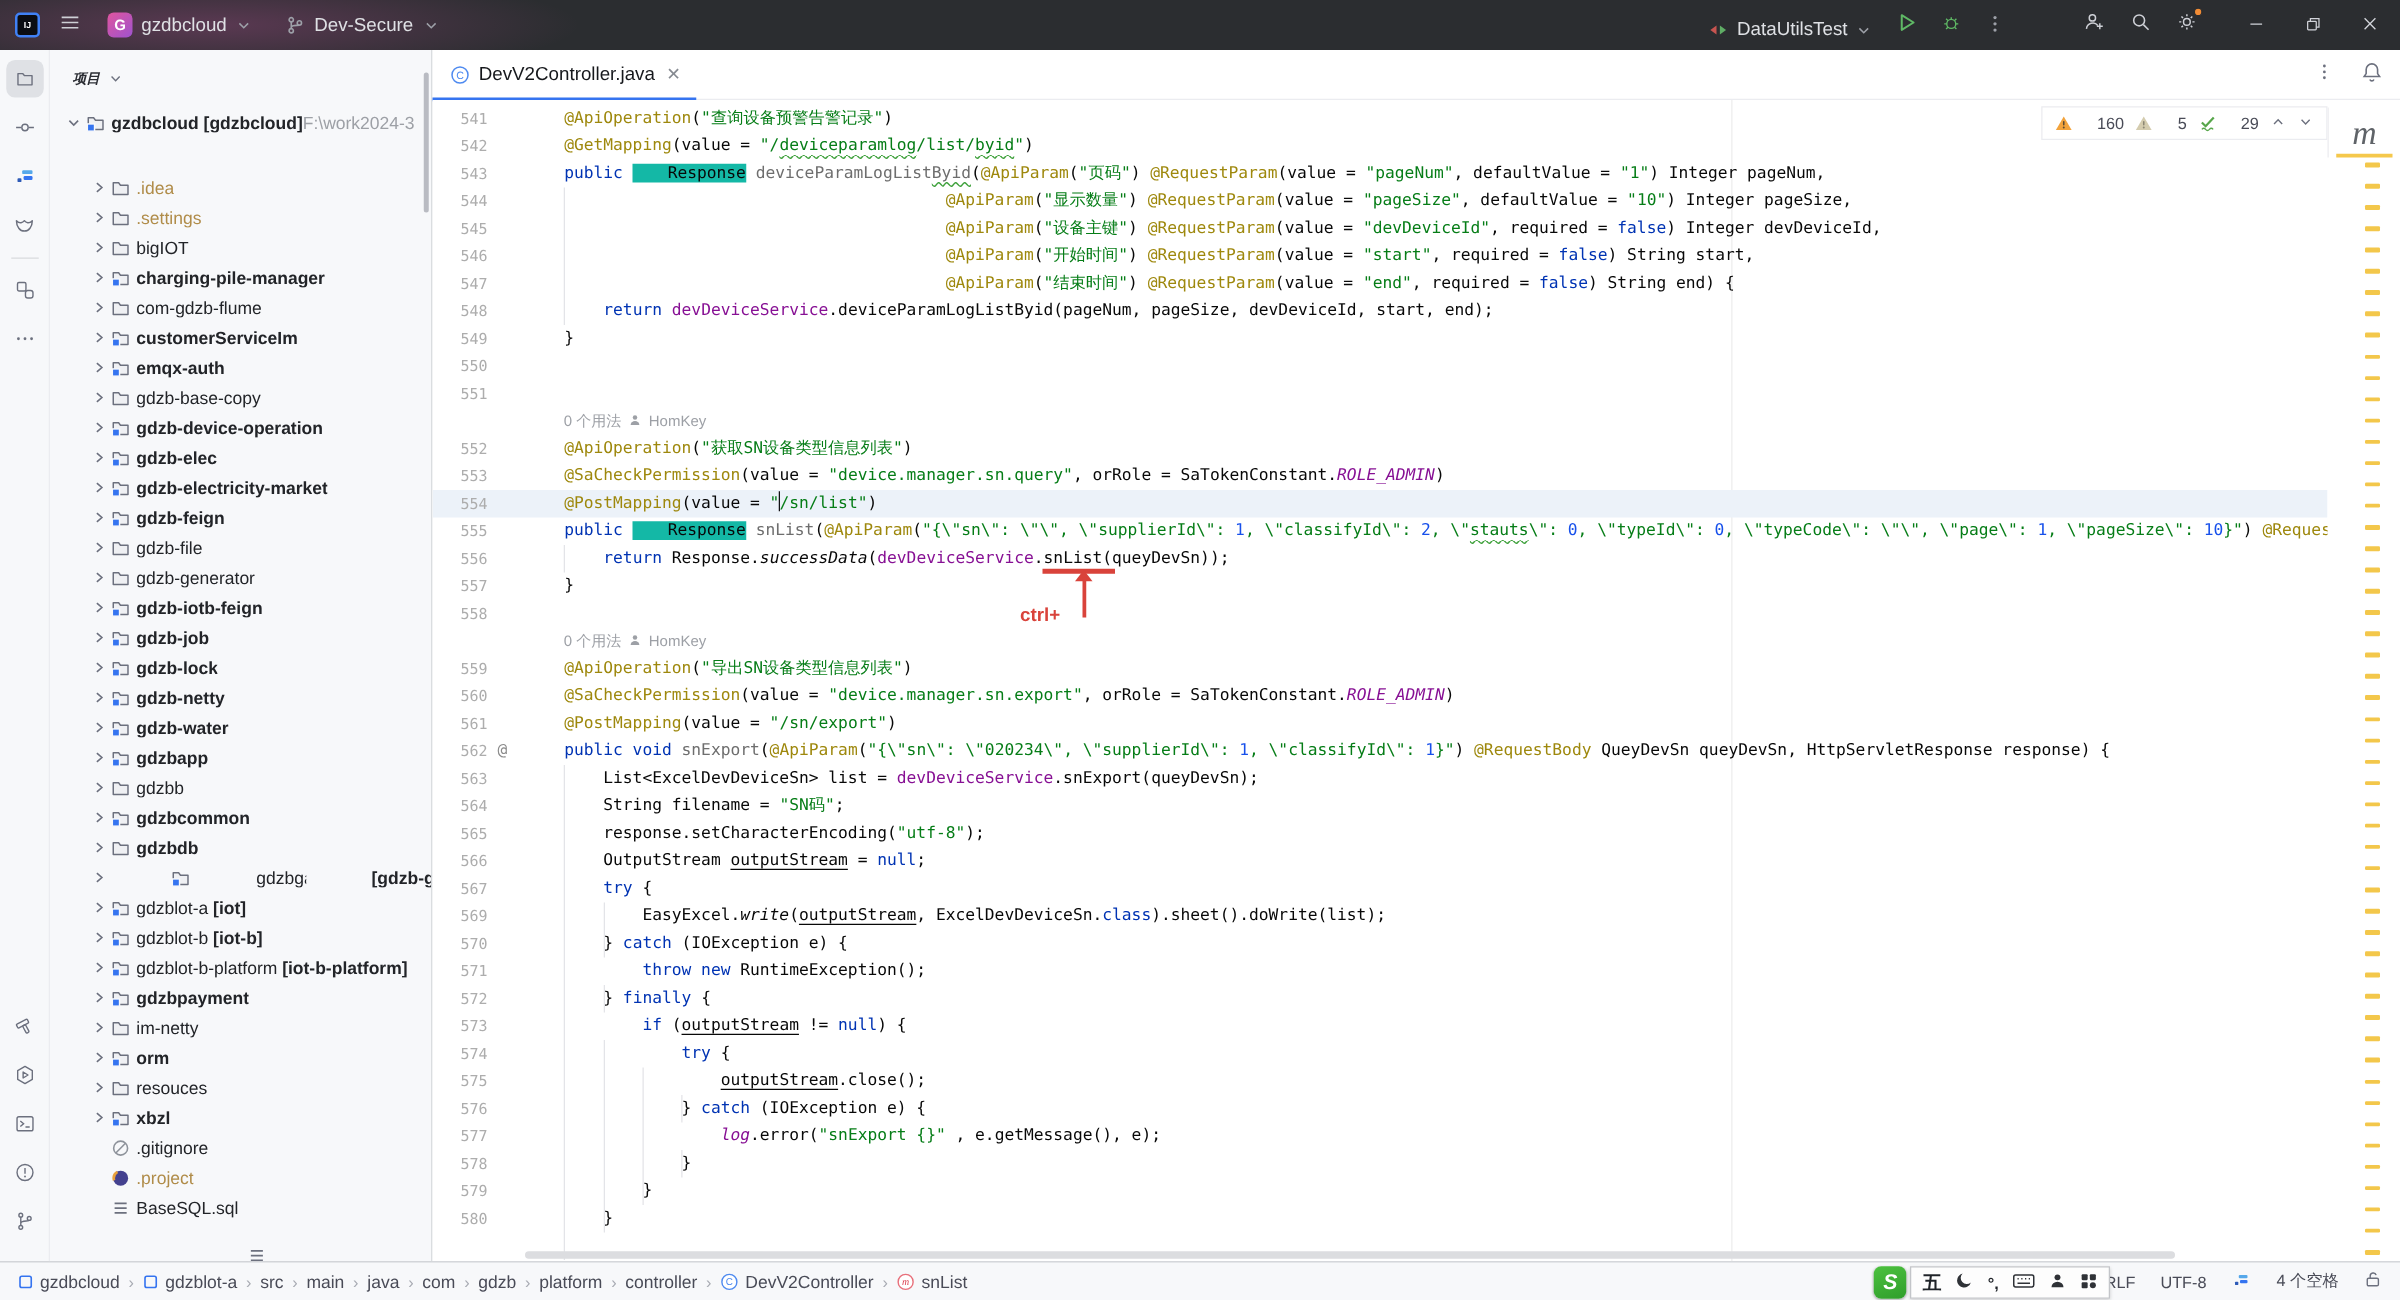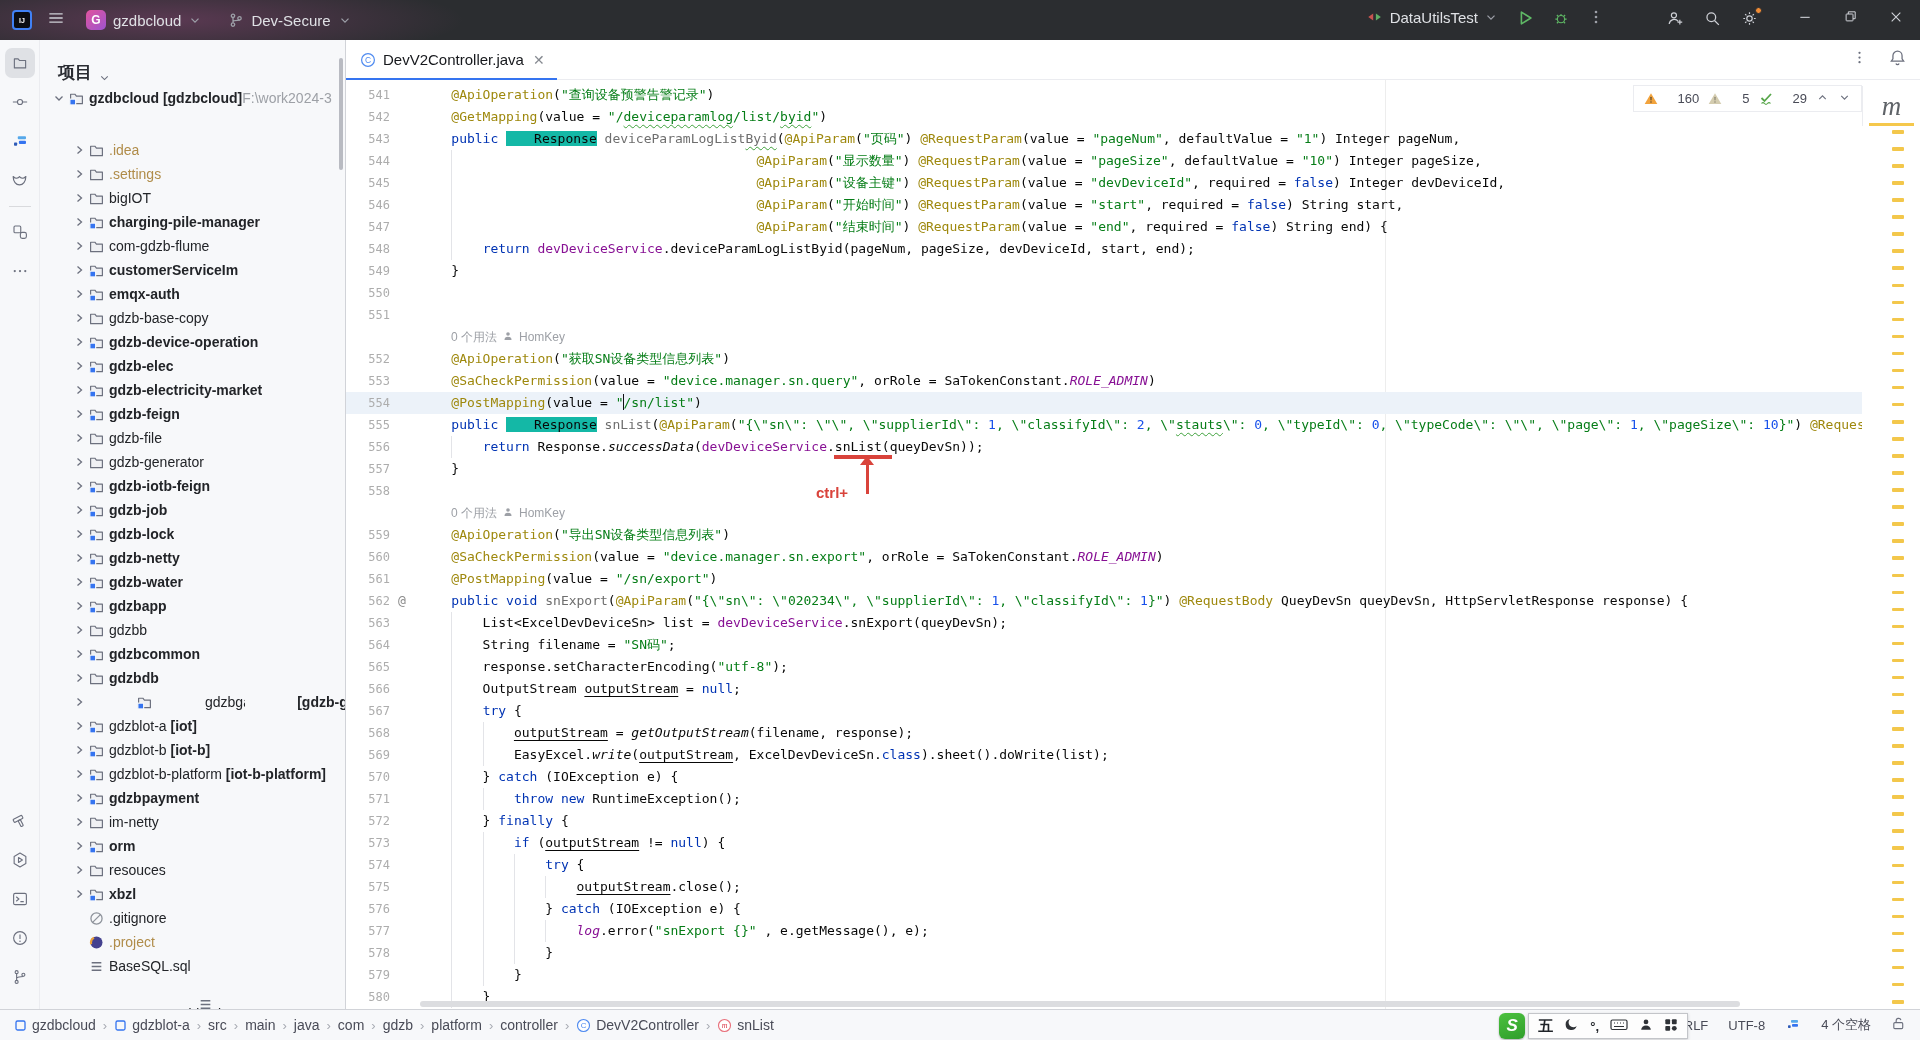--- a/index.html
+++ b/index.html
@@ -11,37 +11,37 @@
   .titlebar{height:40px;background:#2B2D30;display:flex;align-items:center;color:#DFE1E5;
     position:relative;flex:0 0 40px;}
   .titlebar::before{content:"";position:absolute;inset:0;
     background:radial-gradient(ellipse 420px 60px at 170px 20px,rgba(199,84,160,.30),rgba(199,84,160,0) 70%);pointer-events:none;}
   .tb-left{display:flex;align-items:center;gap:14px;padding-left:12px;position:relative;z-index:1;}
   .idea-logo{width:20px;height:20px;border-radius:4px;background:#0b0d12;border:2px solid #4081F5;
     color:#fff;font-size:7px;font-weight:bold;display:grid;place-items:center;letter-spacing:0;}
   .tb-widget{display:flex;align-items:center;gap:7px;font-size:15px;padding:4px 6px;border-radius:6px;}
   .avatar-g{width:20px;height:20px;border-radius:5px;background:linear-gradient(140deg,#E0559E,#9E53CF);
     color:#fff;font-size:12px;font-weight:bold;display:grid;place-items:center;}
-  .tb-right{margin-left:auto;display:flex;align-items:flex-start;gap:18px;padding-right:16px;position:relative;z-index:1;}
+  .tb-right{margin-left:auto;display:flex;align-items:flex-end;gap:18px;padding-right:16px;position:relative;z-index:1;}
   .tb-btn{display:flex;align-items:center;gap:6px;font-size:15px;color:#DFE1E5;}
   .winctl{display:flex;align-items:center;gap:30px;margin-left:20px;}
   .gear-wrap{position:relative;}
   .gear-dot{position:absolute;top:-2px;right:-3px;width:7px;height:7px;border-radius:50%;background:#F28C35;border:1.5px solid #2B2D30;}
 
   
   .main{flex:1;display:flex;background:#F7F8FA;min-height:0;}
   .strip{width:40px;background:#F7F8FA;border-right:1px solid #EBECF0;display:flex;flex-direction:column;align-items:center;padding:8px 0;}
   .strip-btn{width:30px;height:30px;border-radius:7px;display:grid;place-items:center;margin-bottom:9px;}
   .strip-btn.active{background:#DFE1E5;}
   .strip-div{width:22px;height:1px;background:#D9DADD;margin:2px 0 10px;}
   .strip-spacer{flex:1;}
 
   
   .panel{width:306px;background:#F7F8FA;border-right:1px solid #D1D3D8;display:flex;flex-direction:column;position:relative;min-height:0;}
-  .panel-header{height:44px;display:flex;align-items:flex-end;gap:6px;padding-left:18px;font-size:17px;font-weight:700;color:#2B2D33;flex:0 0 44px;}
+  .panel-header{height:44px;display:flex;align-items:center;gap:6px;padding-left:18px;font-size:11px;font-weight:700;color:#2B2D33;flex:0 0 44px;font-style:italic;}
   .tree{flex:1;overflow:hidden;position:relative;padding-top:2px;}
   .trow{height:24px;display:flex;align-items:center;font-size:14px;color:#222428;white-space:nowrap;}
   .trow.hov{background:#DFE1E5;}
   .trow .chev{width:17px;display:grid;place-items:center;flex:0 0 17px;}
   .trow .ticon{width:18px;display:grid;place-items:center;flex:0 0 18px;margin-right:4px;}
   .trow .lbl{overflow:hidden;text-overflow:clip;}
   .trow .b{font-weight:700;}
   .trow .o{color:#B08C49;}
   .trow .suf{color:#9DA0A6;}
   .tree-sb{position:absolute;right:2px;top:18px;width:4px;height:112px;border-radius:2px;background:#B9BBC2;}
@@ -956,24 +956,20 @@
               <span class="ln">565</span>
               <span class="tx"><span class="tk p">        response.setCharacterEncoding(</span><span class="tk s">"utf-8"</span><span class="tk p">);</span></span>
             </div>
             <div class="row">
               <span class="ln">566</span>
               <span class="tx"><span class="tk p">        OutputStream </span><span class="tk u">outputStream</span><span class="tk p"> = </span><span class="tk k">null</span><span class="tk p">;</span></span>
             </div>
             <div class="row">
               <span class="ln">567</span>
               <span class="tx"><span class="tk p">        </span><span class="tk k">try</span><span class="tk p"> {</span></span>
-            </div>
-            <div class="row">
-              <span class="ln">568</span>
-              <span class="tx"><span class="tk p">            </span><span class="tk u">outputStream</span><span class="tk p"> = </span><span class="tk sm">getOutputStream</span><span class="tk p">(filename, response);</span></span>
             </div>
             <div class="row">
               <span class="ln">569</span>
               <span class="tx"><span class="tk p">            EasyExcel.</span><span class="tk sm">write</span><span class="tk p">(</span><span class="tk u">outputStream</span><span class="tk p">, ExcelDevDeviceSn.</span><span class="tk k">class</span><span class="tk p">).sheet().doWrite(list);</span></span>
             </div>
             <div class="row">
               <span class="ln">570</span>
               <span class="tx"><span class="tk p">        } </span><span class="tk k">catch</span><span class="tk p"> (IOException e) {</span></span>
             </div>
             <div class="row">

